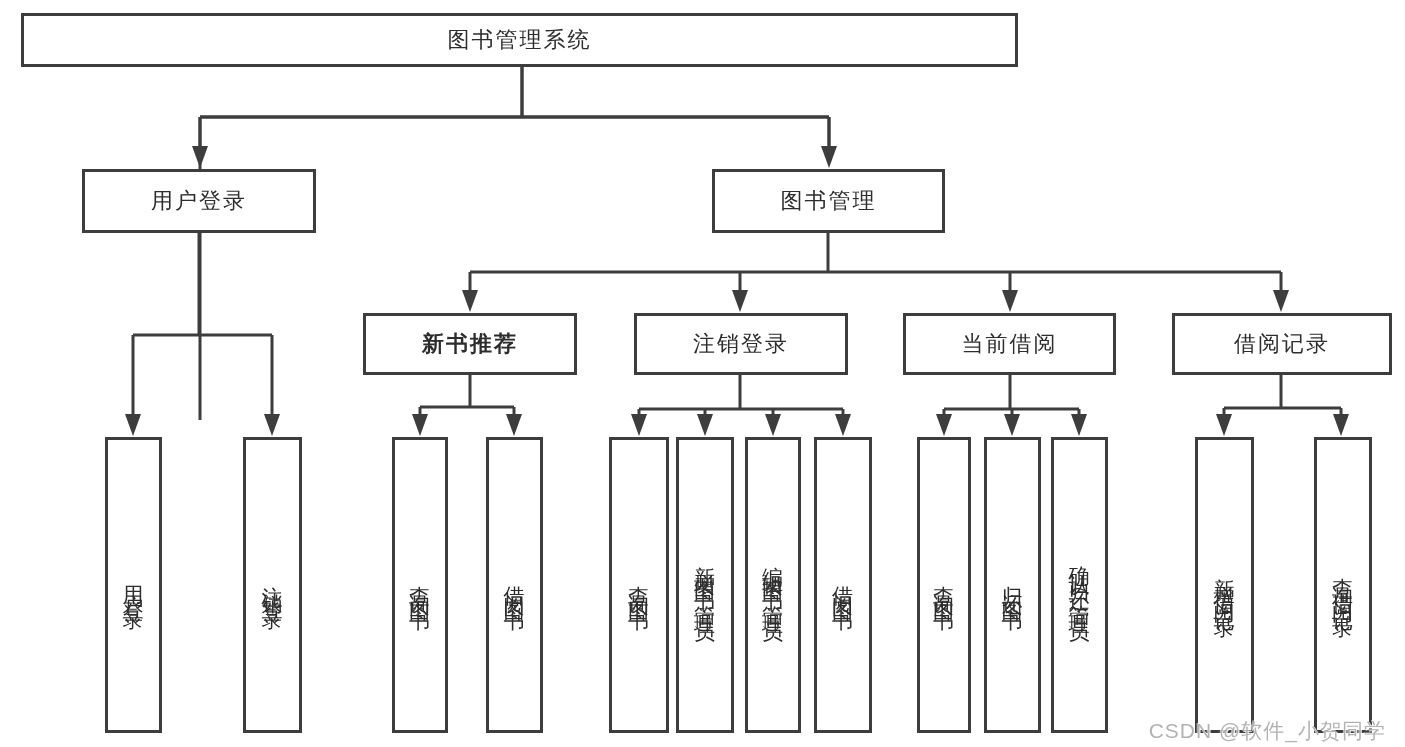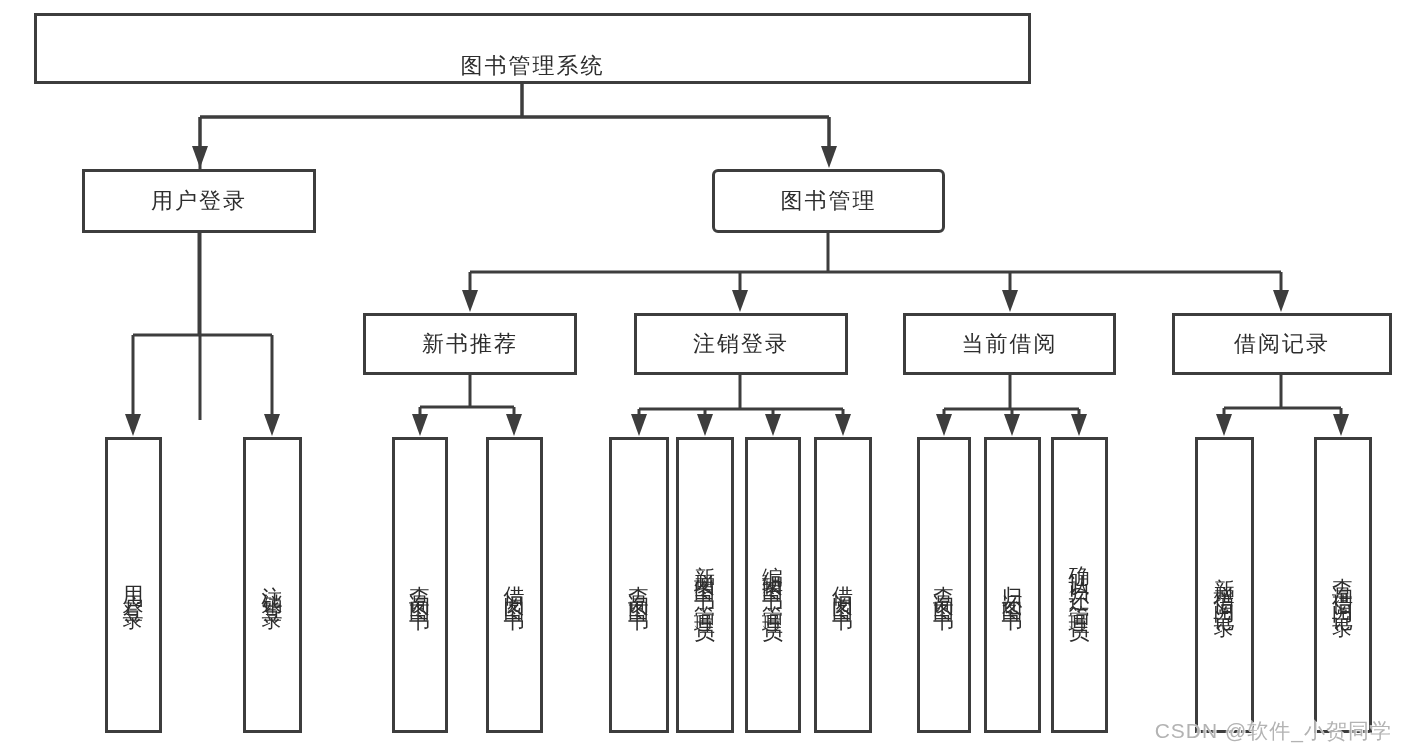--- a/index.html
+++ b/index.html
@@ -13,29 +13,29 @@
     border:3px solid #3d3d3d; color:#2d2d2d;
     display:flex; align-items:center; justify-content:center;
     z-index:2;
   }
   .hlabel { font-size:22px; letter-spacing:2px; white-space:nowrap; }
   .vlabel {
     writing-mode:vertical-rl; text-orientation:mixed;
     font-size:21px; letter-spacing:8px; line-height:1.1; white-space:nowrap;
   }
   #watermark {
-    position:absolute; right:13px; bottom:2px; z-index:3;
+    position:absolute; right:19px; bottom:2px; z-index:3;
     font-size:21px; color:#b3b3b3; letter-spacing:1px;
     text-shadow:1px 1px 0 rgba(255,255,255,0.95), -1px -1px 0 rgba(255,255,255,0.6);
   }
   
-  #n-root   { left:34px;  top:13px;  width:997px; height:71px;align-items:flex-end; }
+  #n-root   { left:21px;  top:13px;  width:997px; height:54px; }
   #n-ulogin { left:82px;  top:169px; width:234px; height:64px; }
-  #n-bmgmt  { left:712px; top:169px; width:233px; height:64px;border-radius:6px; }
-  #n-newrec { left:363px; top:313px; width:214px; height:62px; }
+  #n-bmgmt  { left:712px; top:169px; width:233px; height:64px; }
+  #n-newrec { left:363px; top:313px; width:214px; height:62px;font-weight:bold; }
   #n-bborrow{ left:634px; top:313px; width:214px; height:62px; }
   #n-cborrow{ left:903px; top:313px; width:213px; height:62px;text-align:center; }
   #n-brec   { left:1172px;top:313px; width:220px; height:62px; }
   .leaf { top:437px; height:296px; }
   #l-ulogin  { left:105px;  width:57px; }
   #l-logout  { left:243px;  width:59px; }
   #l-nbq     { left:392px;  width:56px; }
   #l-nbb     { left:486px;  width:57px; }
   #l-bbq     { left:609px;  width:60px; }
   #l-bba     { left:676px;  width:58px; }

